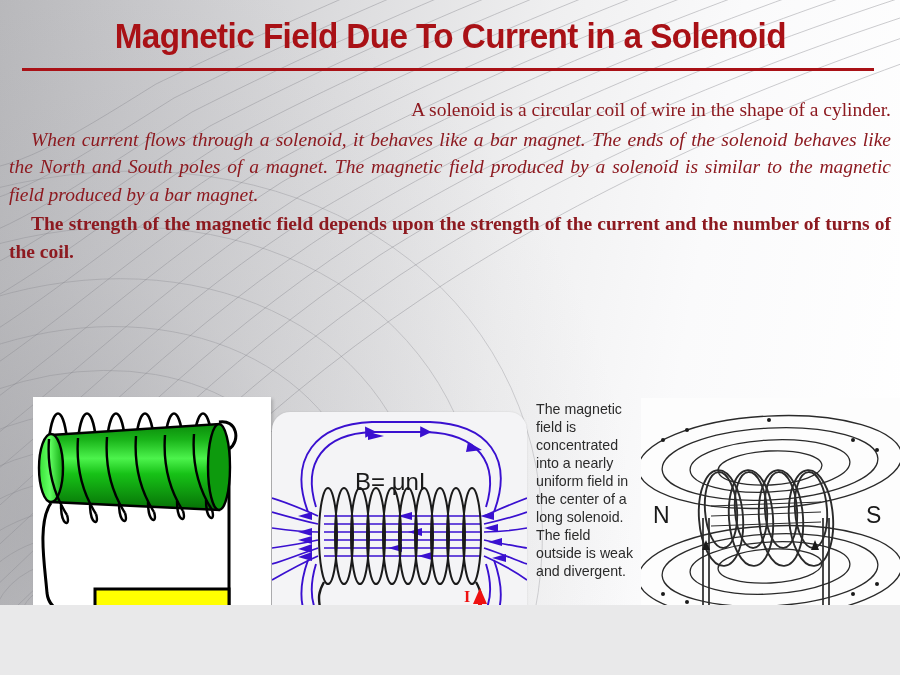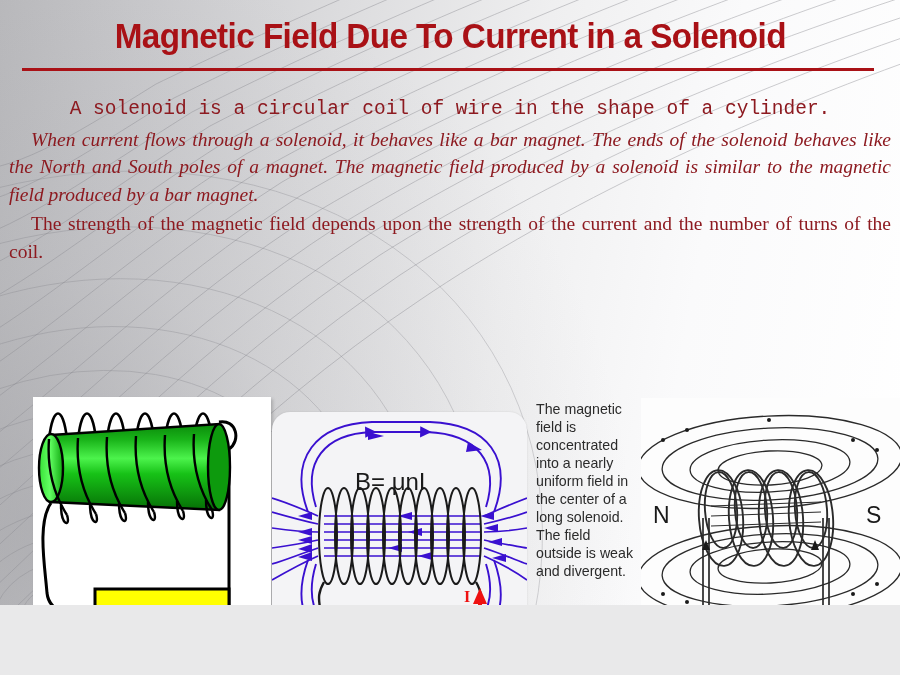--- a/index.html
+++ b/index.html
@@ -36,23 +36,23 @@
   }
 
   
   .body-text{
     position:absolute;left:9px;top:96px;width:882px;
     color:#8d1a20;
     font-family:"Liberation Serif", serif;
     font-size:19.5px;
     line-height:27.5px;
   }
-  .p1{text-align:center;font-family:Liberation Mono, monospace;}
+  .p1{text-align:right;}
   .p2{text-align:justify;text-indent:22px;margin-top:2px;font-style:italic;}
-  .p3{text-align:justify;text-indent:22px;margin-top:2px;}
+  .p3{text-align:justify;text-indent:22px;margin-top:2px;font-weight:bold;}
 
   
   .figrow{position:absolute;left:0;top:390px;width:900px;height:285px;}
 
   
   .panel1{
     position:absolute;left:33px;top:7px;width:238px;height:250px;
     background:#ffffff;
     box-shadow:2px 2px 3px rgba(0,0,0,.18);
   }

